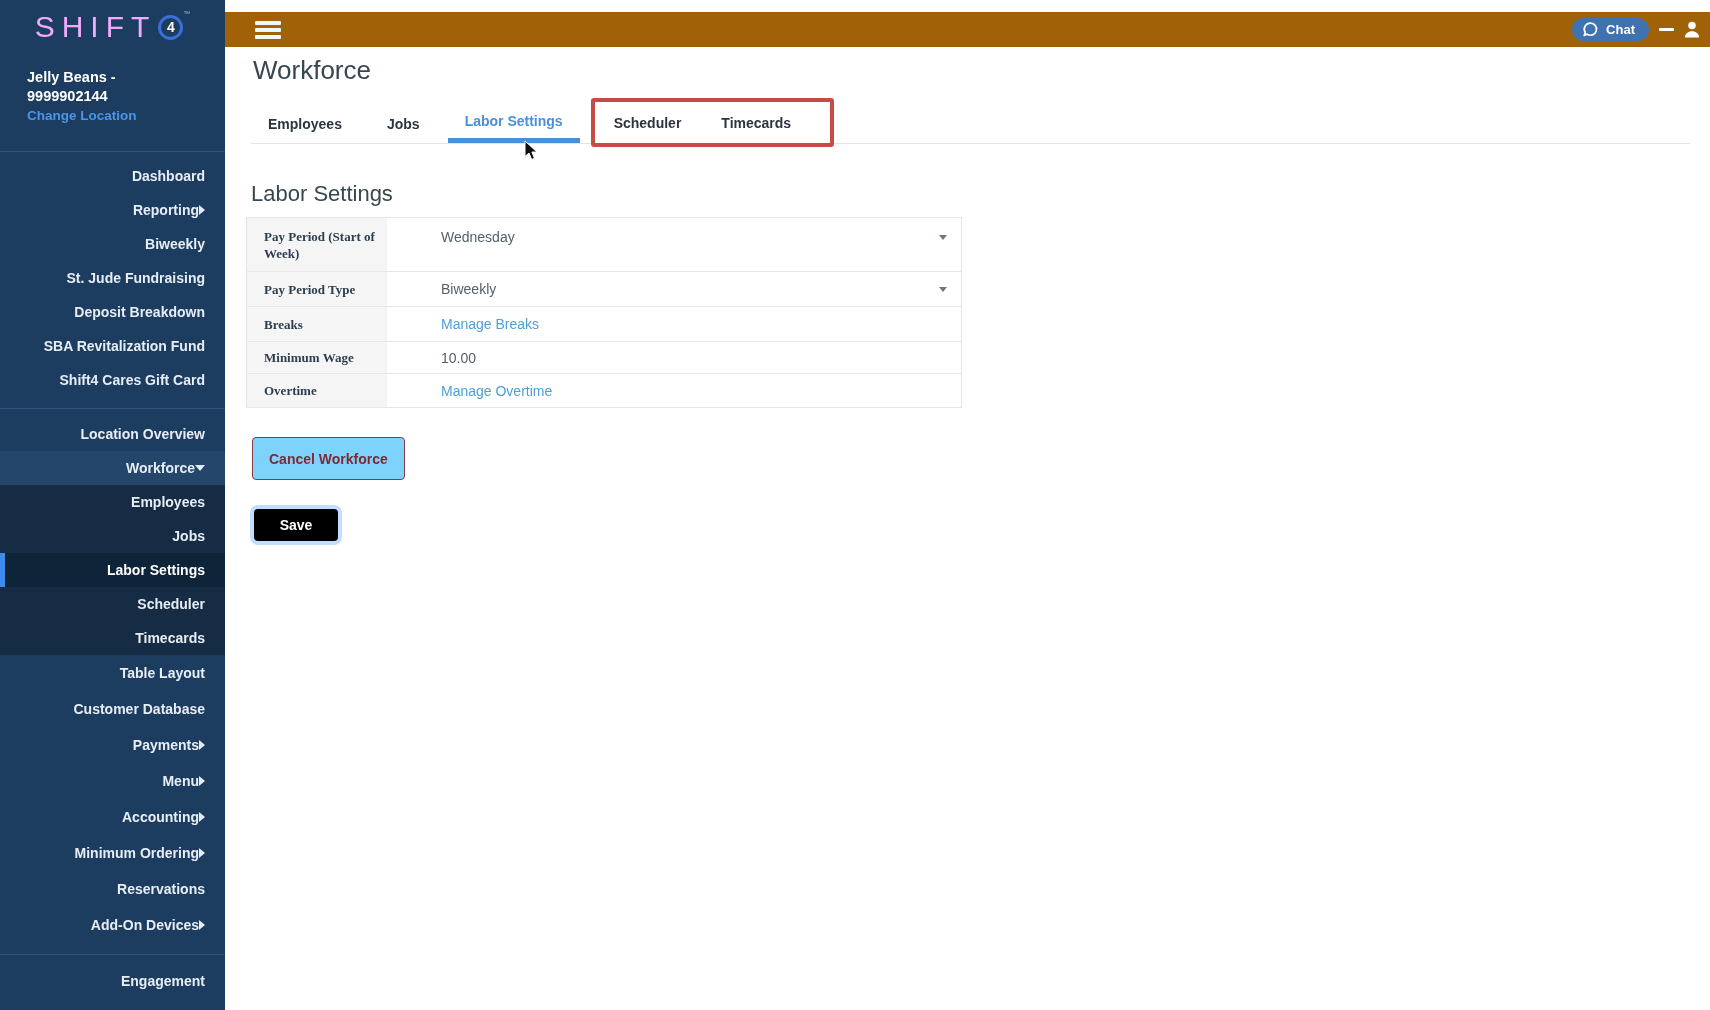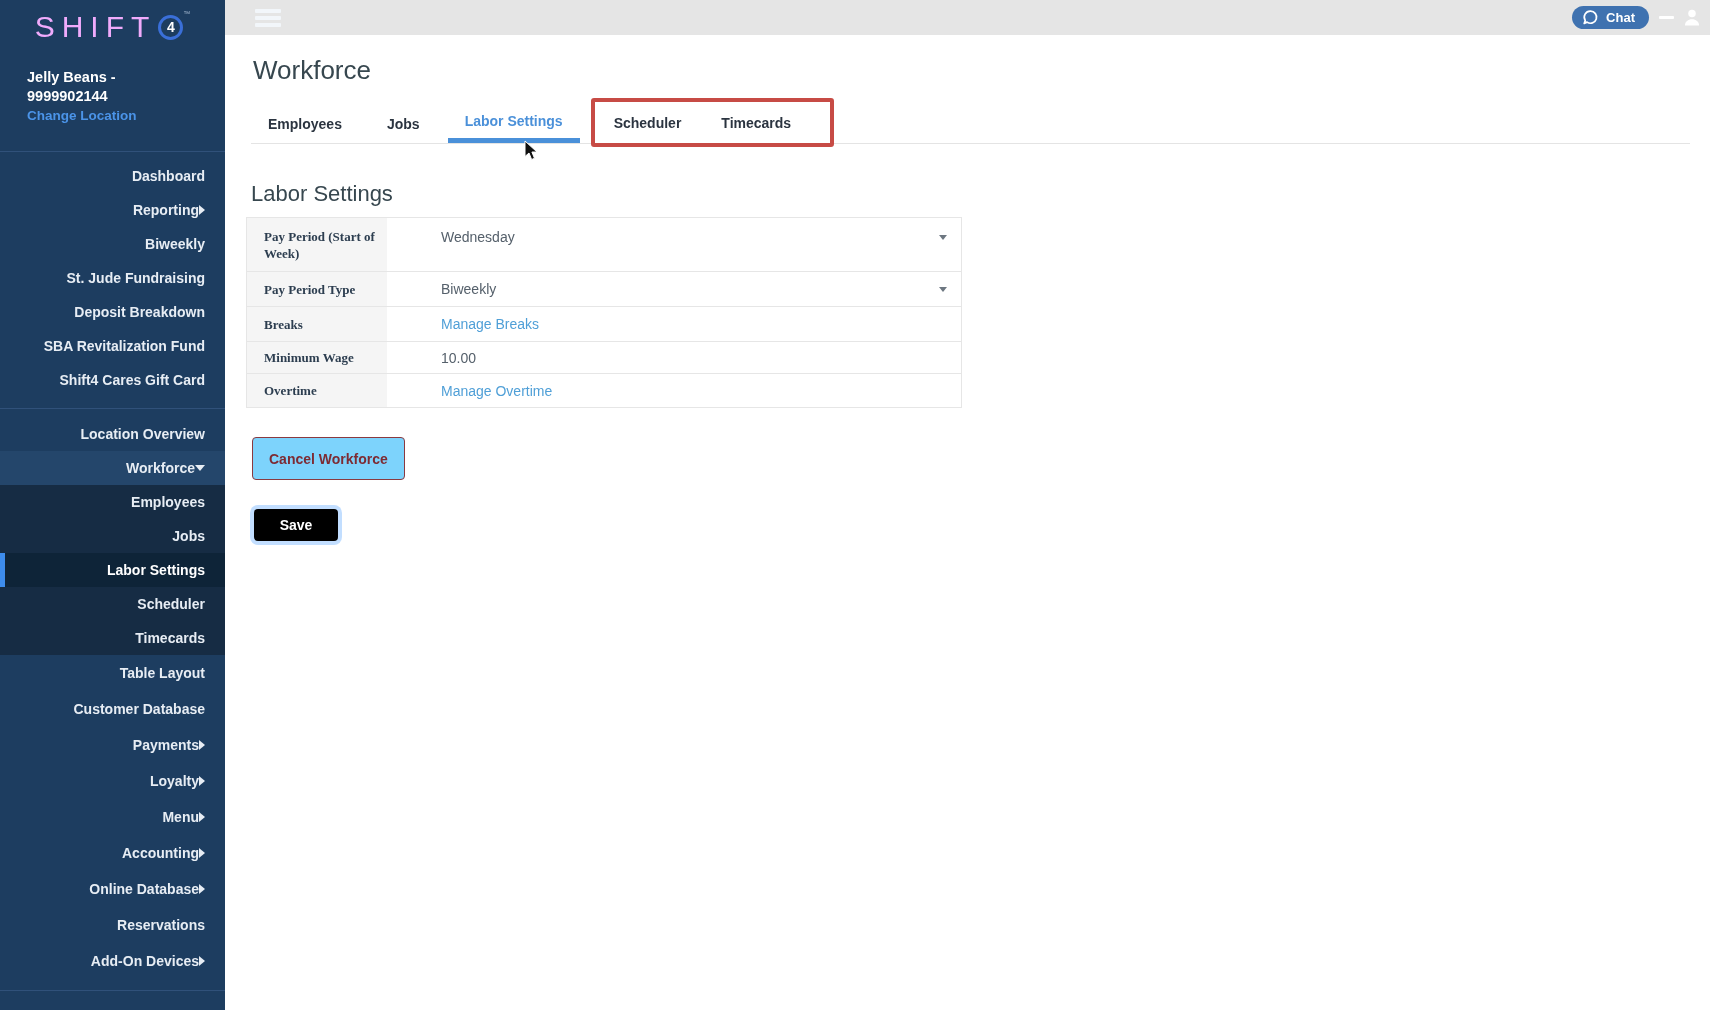--- a/index.html
+++ b/index.html
@@ -28,21 +28,21 @@
   .nav-item .grow { flex:1; }
   .nav-item.open-parent { background:#24466b; }
   .submenu { background:#162c44; }
   .nav-item.active { background:#0e2438; border-left:5px solid #3d8cec; padding-left:18px; color:#fff; }
   .tri-r { width:0; height:0; border-left:6px solid #e7edf4; border-top:5px solid transparent;
     border-bottom:5px solid transparent; }
   .tri-d { width:0; height:0; border-top:6px solid #e7edf4; border-left:5px solid transparent;
     border-right:5px solid transparent; }
 
   
-  .topbar { position:absolute; left:225px; right:0; top:0; height:35px; background:#e5e5e5;
+  .topbar { position:absolute; left:225px; right:0; top:12px; height:35px; background:#a16207;
     display:flex; align-items:center; z-index:4;justify-content:flex-end; }
   .hamburger { margin-left:30px; width:26px; cursor:pointer; }
   .hamburger div { height:4px; background:#f2f6fa; border-radius:1px; margin:3px 0; }
   .topbar-right { margin-left:auto; display:flex; align-items:center; gap:10px; padding-right:10px; }
   .chat-pill { display:flex; align-items:center; gap:7px; background:#3f72b0; border-radius:12px;
     height:23px; padding:0 14px 0 10px; color:#fff; font-size:13px; font-weight:bold; cursor:pointer; }
   .minimize { width:15px; height:3px; background:#fff; border-radius:1px; cursor:pointer; }
 
   
   .content { position:absolute; left:225px; top:35px; right:0; bottom:0; background:#fff;
@@ -148,33 +148,29 @@
           <span class="grow">Table Layout</span>
         </div>
       <div class="nav-item tall">
           <span class="grow">Customer Database</span>
         </div>
       <div class="nav-item tall">
           <span class="grow">Payments</span>
           <span class="tri-r"></span>
         </div>
       <div class="nav-item tall">
-          <span class="grow">Loyalty</span>
-          <span class="tri-r"></span>
-        </div>
-      <div class="nav-item tall">
           <span class="grow">Menu</span>
           <span class="tri-r"></span>
         </div>
       <div class="nav-item tall">
           <span class="grow">Accounting</span>
           <span class="tri-r"></span>
         </div>
       <div class="nav-item tall">
-          <span class="grow">Online Database</span>
+          <span class="grow">Minimum Ordering</span>
           <span class="tri-r"></span>
         </div>
       <div class="nav-item tall">
           <span class="grow">Reservations</span>
         </div>
       <div class="nav-item tall">
           <span class="grow">Add-On Devices</span>
           <span class="tri-r"></span>
         </div>
       <hr class="divider2">

